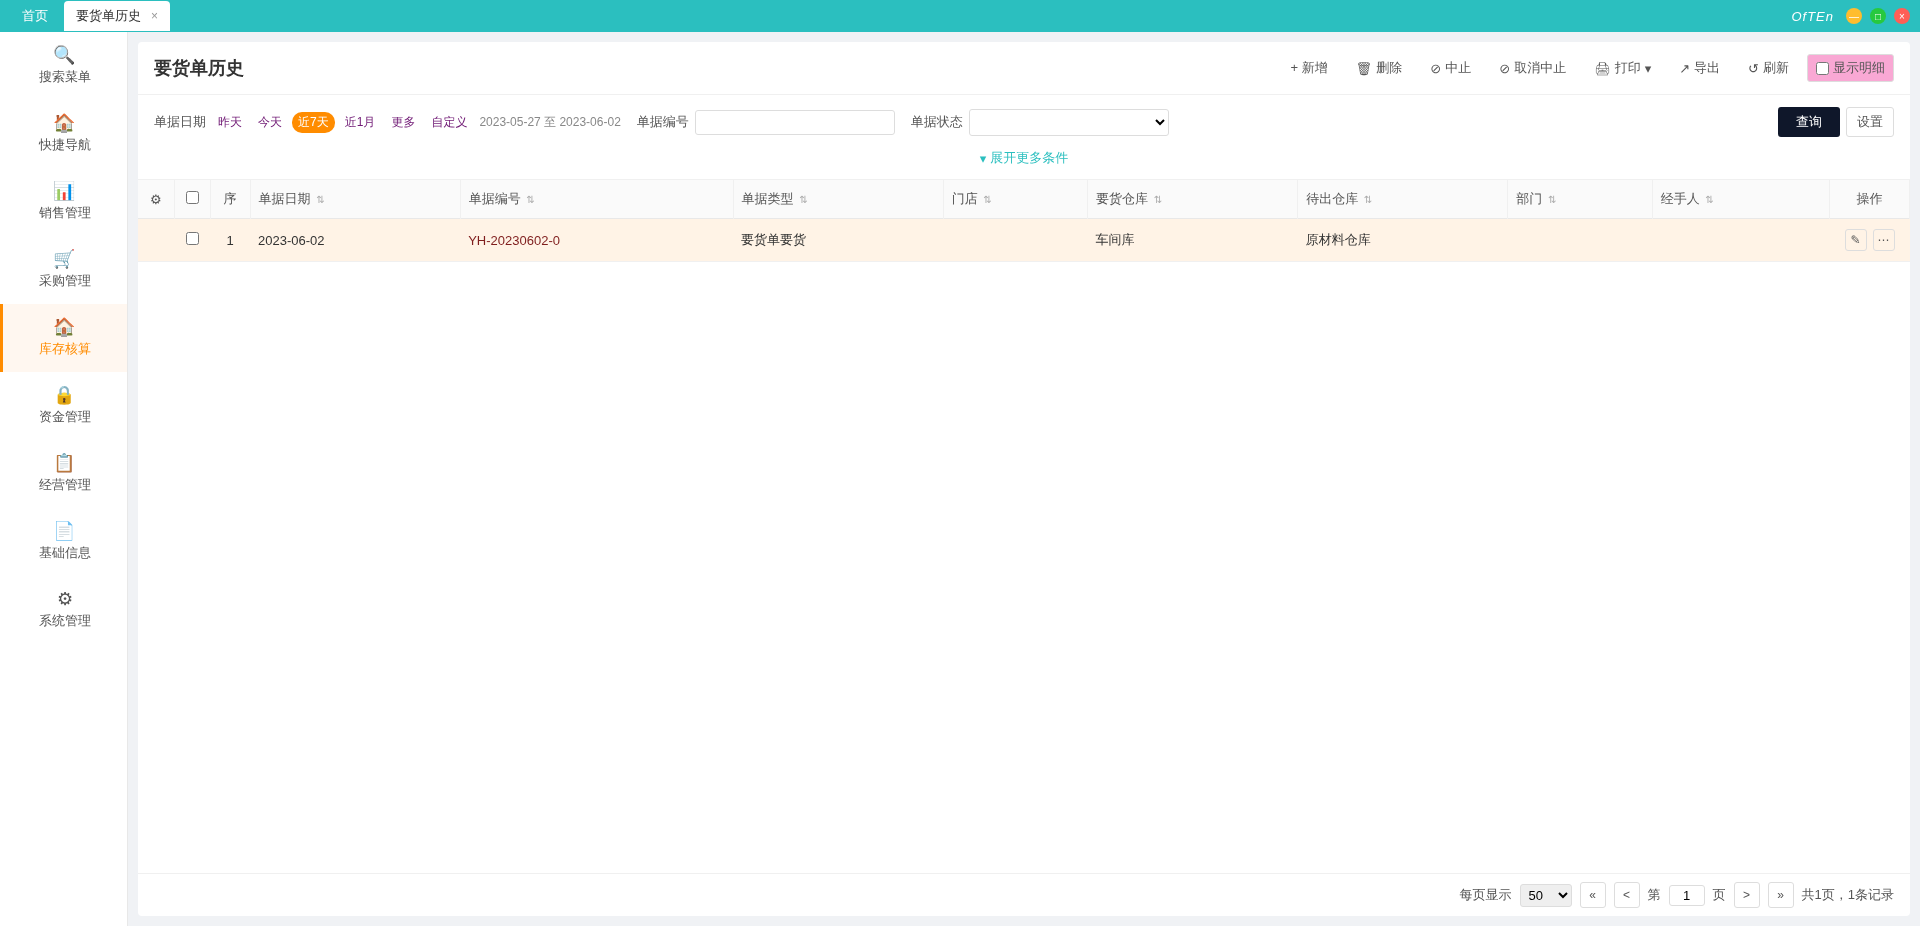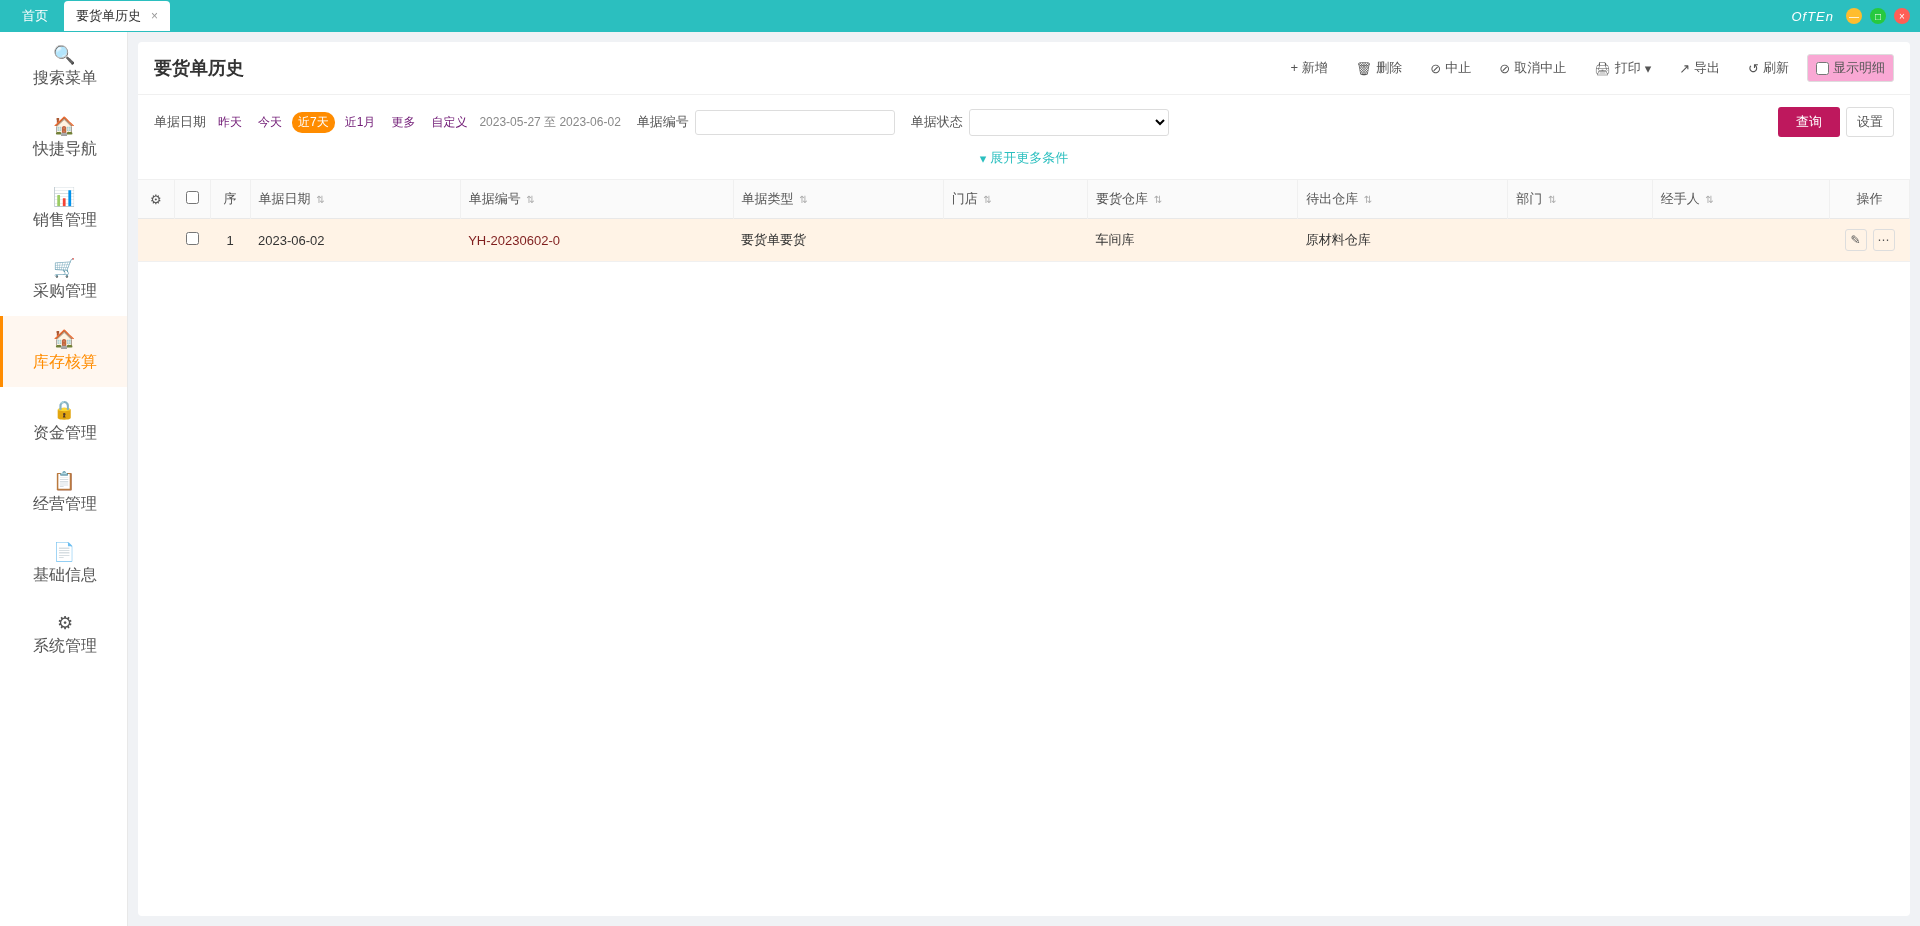--- a/index.html
+++ b/index.html
@@ -100,21 +100,21 @@
     .sidebar-item.active {
       background: #fff7f0;
       border-left: 3px solid #ff8c00;
       color: #ff8c00;
     }
     .sidebar-icon {
       font-size: 18px;
       line-height: 1;
     }
     .sidebar-label {
-      font-size: 16px;
+      font-size: 13px;
     }
 
     
     .content-area {
       flex: 1;
       display: flex;
       flex-direction: column;
       overflow: hidden;
       background: #f0f2f5;
     }
@@ -154,21 +154,21 @@
       gap: 4px;
       padding: 5px 10px;
       border: none;
       background: transparent;
       cursor: pointer;
       color: #555;
       font-size: 13px;
       border-radius: 3px;
     }
     .toolbar-btn.primary {
-      background: #be185d;
+      background: #0f172a;
       color: #fff;
     }
     .display-detail-btn {
       display: flex;
       align-items: center;
       gap: 4px;
       font-size: 13px;
       color: #555;
       cursor: pointer;
       border: 1px solid #ddd;
@@ -586,16 +586,31 @@
           <div class="op-icon" title="编辑">✎</div>
           <div class="op-icon" title="更多">⋯</div>
         </div>
       </td>
     </tr>
             </tbody>
         </table>
       </div>
 
 
+      <div class="pagination-bar">
+        <span>每页显示</span>
+        <select>
+          <option value="50">50</option>
+          <option value="100">100</option>
+        </select>
+        <button class="page-btn">«</button>
+        <button class="page-btn">&lt;</button>
+        <span>第</span>
+        <input class="page-input" type="text" value="1" style="">
+        <span>页</span>
+        <button class="page-btn">&gt;</button>
+        <button class="page-btn">»</button>
+        <span>共1页，1条记录</span>
+      </div>
 
     </div>
   </div>
 </div>
 
 </body></html>

